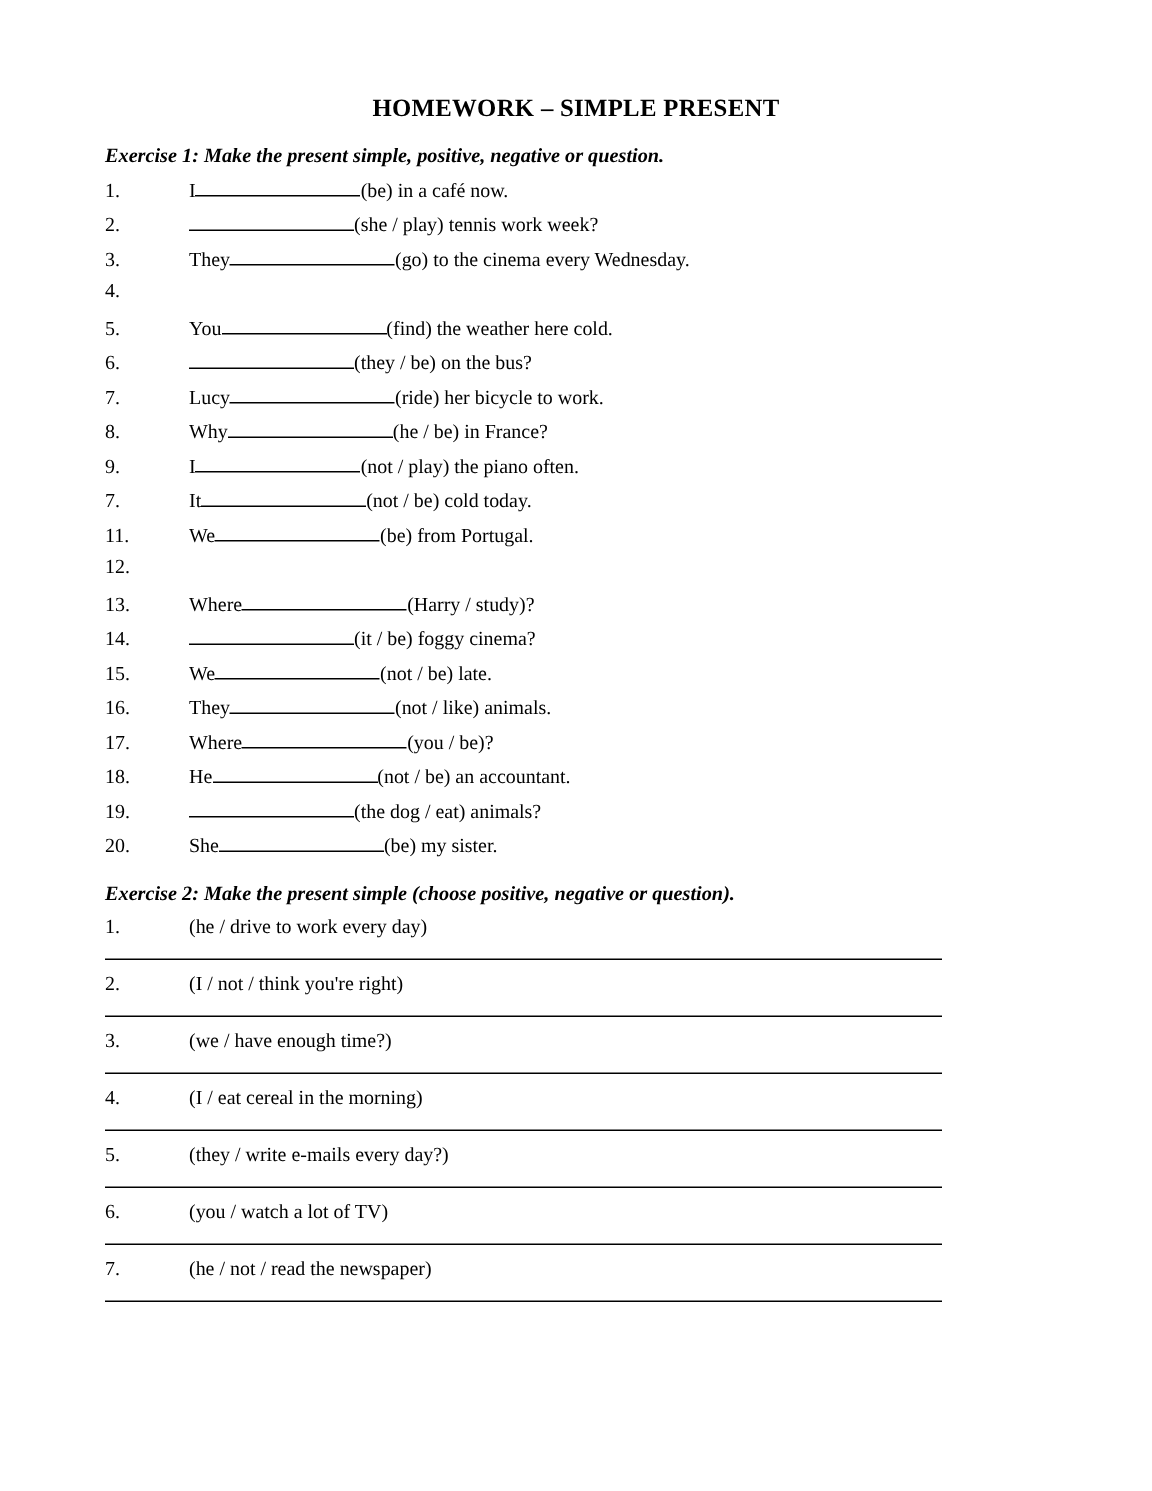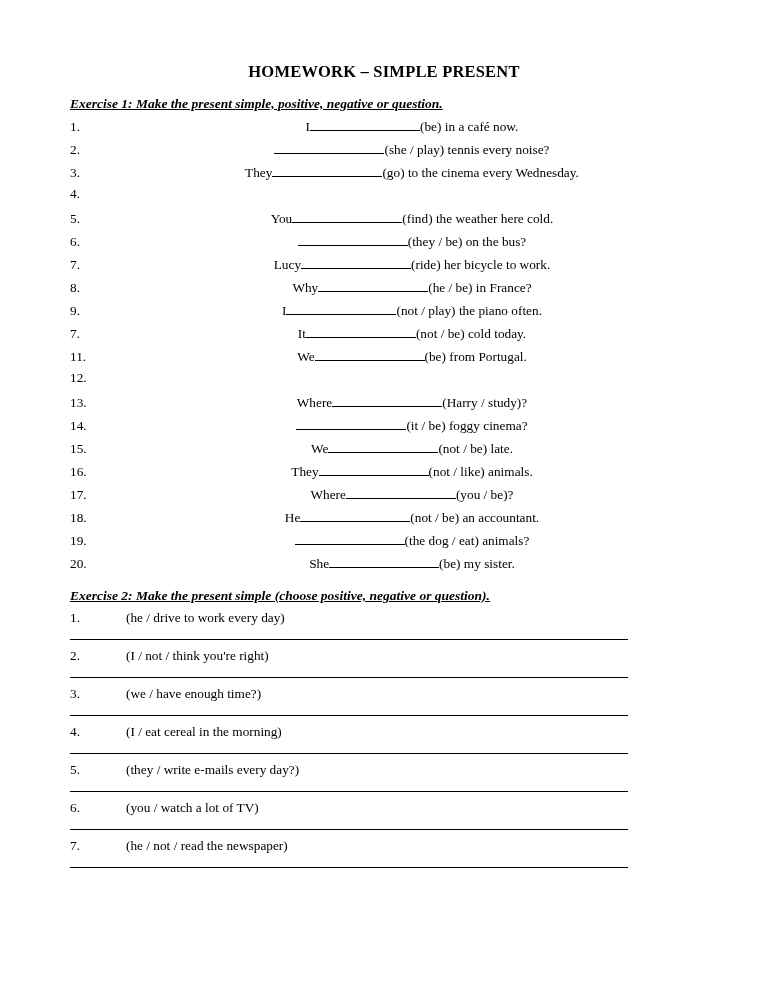--- a/index.html
+++ b/index.html
@@ -26,41 +26,39 @@
     font-size: 16.5px;
     font-weight: bold;
     margin: 0 0 14px 0;
     letter-spacing: 0.2px;
   }
   .section-heading {
     font-size: 13.5px;
     font-weight: bold;
     font-style: italic;
     margin: 10px 0 6px 0;
-    text-decoration: underline;
   }
   .ex1-list {
     margin: 0 0 6px 0;
   }
   .ex1-row {
     display: flex;
     align-items: baseline;
     font-size: 13.3px;
     line-height: 1.0;
     height: 23px;
   }
   .ex1-num {
     width: 56px;
     flex: 0 0 56px;
     font-size: 13.3px;
   }
   .ex1-body {
     flex: 1 1 auto;
     white-space: nowrap;
-    text-align: center;
   }
   .blank {
     display: inline-block;
     border-bottom: 1px solid #000;
     height: 12px;
     vertical-align: baseline;
     margin: 0 0 0 0;
   }
   .pre {
     display: inline;
@@ -103,21 +101,21 @@
 
   <div class="section-heading">Exercise 1: Make the present simple, positive, negative or question.</div>
 
   <div class="ex1-list" id="ex1-list">
       <div class="ex1-row">
         <span class="ex1-num">1.</span>
         <span class="ex1-body"><span class="pre">I</span><span class="blank" style="width: 110px;"></span><span class="post">(be) in a café now.</span></span>
       </div>
       <div class="ex1-row">
         <span class="ex1-num">2.</span>
-        <span class="ex1-body"><span class="pre"></span><span class="blank" style="width: 110px;"></span><span class="post">(she / play) tennis every noise?</span></span>
+        <span class="ex1-body"><span class="pre"></span><span class="blank" style="width: 110px;"></span><span class="post">(she / play) tennis work week?</span></span>
       </div>
       <div class="ex1-row">
         <span class="ex1-num">3.</span>
         <span class="ex1-body"><span class="pre">They</span><span class="blank" style="width: 110px;"></span><span class="post">(go) to the cinema every Wednesday.</span></span>
       </div>
       <div class="ex1-row">
         <span class="ex1-num">4.</span>
       </div>
       <div class="ex1-row">
         <span class="ex1-num">5.</span>

